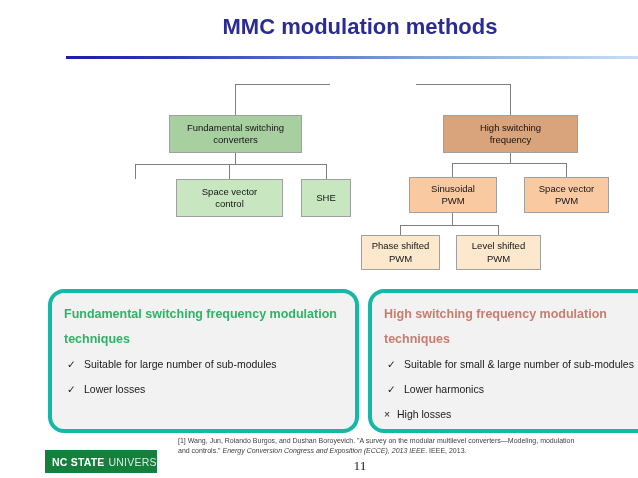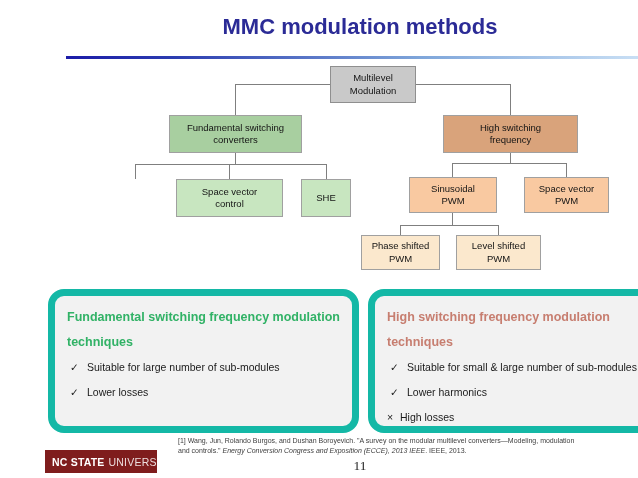--- a/index.html
+++ b/index.html
@@ -21,38 +21,38 @@
     position:absolute; box-sizing:border-box;
     border:1px solid #a0a0a0;
     display:flex; align-items:center; justify-content:center;
     text-align:center; font-size:9.5px; line-height:1.3; color:#141414;
   }
   .node span{display:inline-block;}
   .cline{position:absolute; background:#7f7f7f;}
   
   .panel{
     position:absolute; top:289px; height:144px; box-sizing:border-box;
-    background:#f2f2f2; border:7px solid #14b8a6; border-radius:16px;
+    background:#f2f2f2; border:4px solid #14b8a6; border-radius:16px;
   }
   .panel-inner{padding:9px 8px 0 12px;}
   .panel-title{font-size:12.5px; font-weight:bold; line-height:25px;}
   .panel-title.green{color:#31b266;}
   .panel-title.salmon{color:#c77e70;}
   .pitem{display:flex; font-size:10.5px; line-height:25px; color:#1a1a1a;}
   .pitem .marker{width:17px; padding-left:3px; flex:none; color:#222;}
   .pitem.cross .marker{width:13px; padding-left:0;}
   
   .citation{
     position:absolute; left:137px; top:436px; width:397px;
     font-size:7px; line-height:1.4; color:#3d3d3d;
   }
   .citation i{font-style:italic;}
   .logo{
     position:absolute; left:4px; top:450px; width:112px; height:23px;
-    background:#7f1d1d; color:#ffffff; display:flex; align-items:center;
+    background:#15803d; color:#ffffff; display:flex; align-items:center;
     padding-left:7px; box-sizing:border-box; font-size:10.5px; letter-spacing:0.2px;
     white-space:nowrap;
   }
   .logo .primary{font-weight:bold;}
   .logo .secondary{font-weight:normal; color:rgba(255,255,255,0.85); margin-left:4px;}
   .page-number{
     position:absolute; top:458px; left:0; width:100%; text-align:center;
     font-family:"Liberation Serif", serif; font-size:13.5px; color:#2a2a2a;
   }
 </style>
@@ -78,23 +78,20 @@
   <div class="cline" style="left:469px;top:153px;width:1px;height:10px;"></div>
   <div class="cline" style="left:411px;top:163px;width:115px;height:1px;"></div>
   <div class="cline" style="left:411px;top:163px;width:1px;height:14px;"></div>
   <div class="cline" style="left:525px;top:163px;width:1px;height:14px;"></div>
 
   <div class="cline" style="left:411px;top:213px;width:1px;height:12px;"></div>
   <div class="cline" style="left:359px;top:225px;width:99px;height:1px;"></div>
   <div class="cline" style="left:359px;top:225px;width:1px;height:10px;"></div>
   <div class="cline" style="left:457px;top:225px;width:1px;height:10px;"></div>
 
-  <div class="node" style="left:289px;top:66px;width:86px;height:37px;background:#c9c9c9;border-color:#8f8f8f;">
-    <span style="max-width:62px;">Multilevel Modulation</span>
-  </div>
 
   <div class="node" style="left:128px;top:115px;width:133px;height:38px;background:#a8cfa0;">
     <span style="max-width:112px;">Fundamental switching converters</span>
   </div>
 
   <div class="node" style="left:402px;top:115px;width:135px;height:38px;background:#d9a37b;">
     <span style="max-width:80px;">High switching frequency</span>
   </div>
 
 

